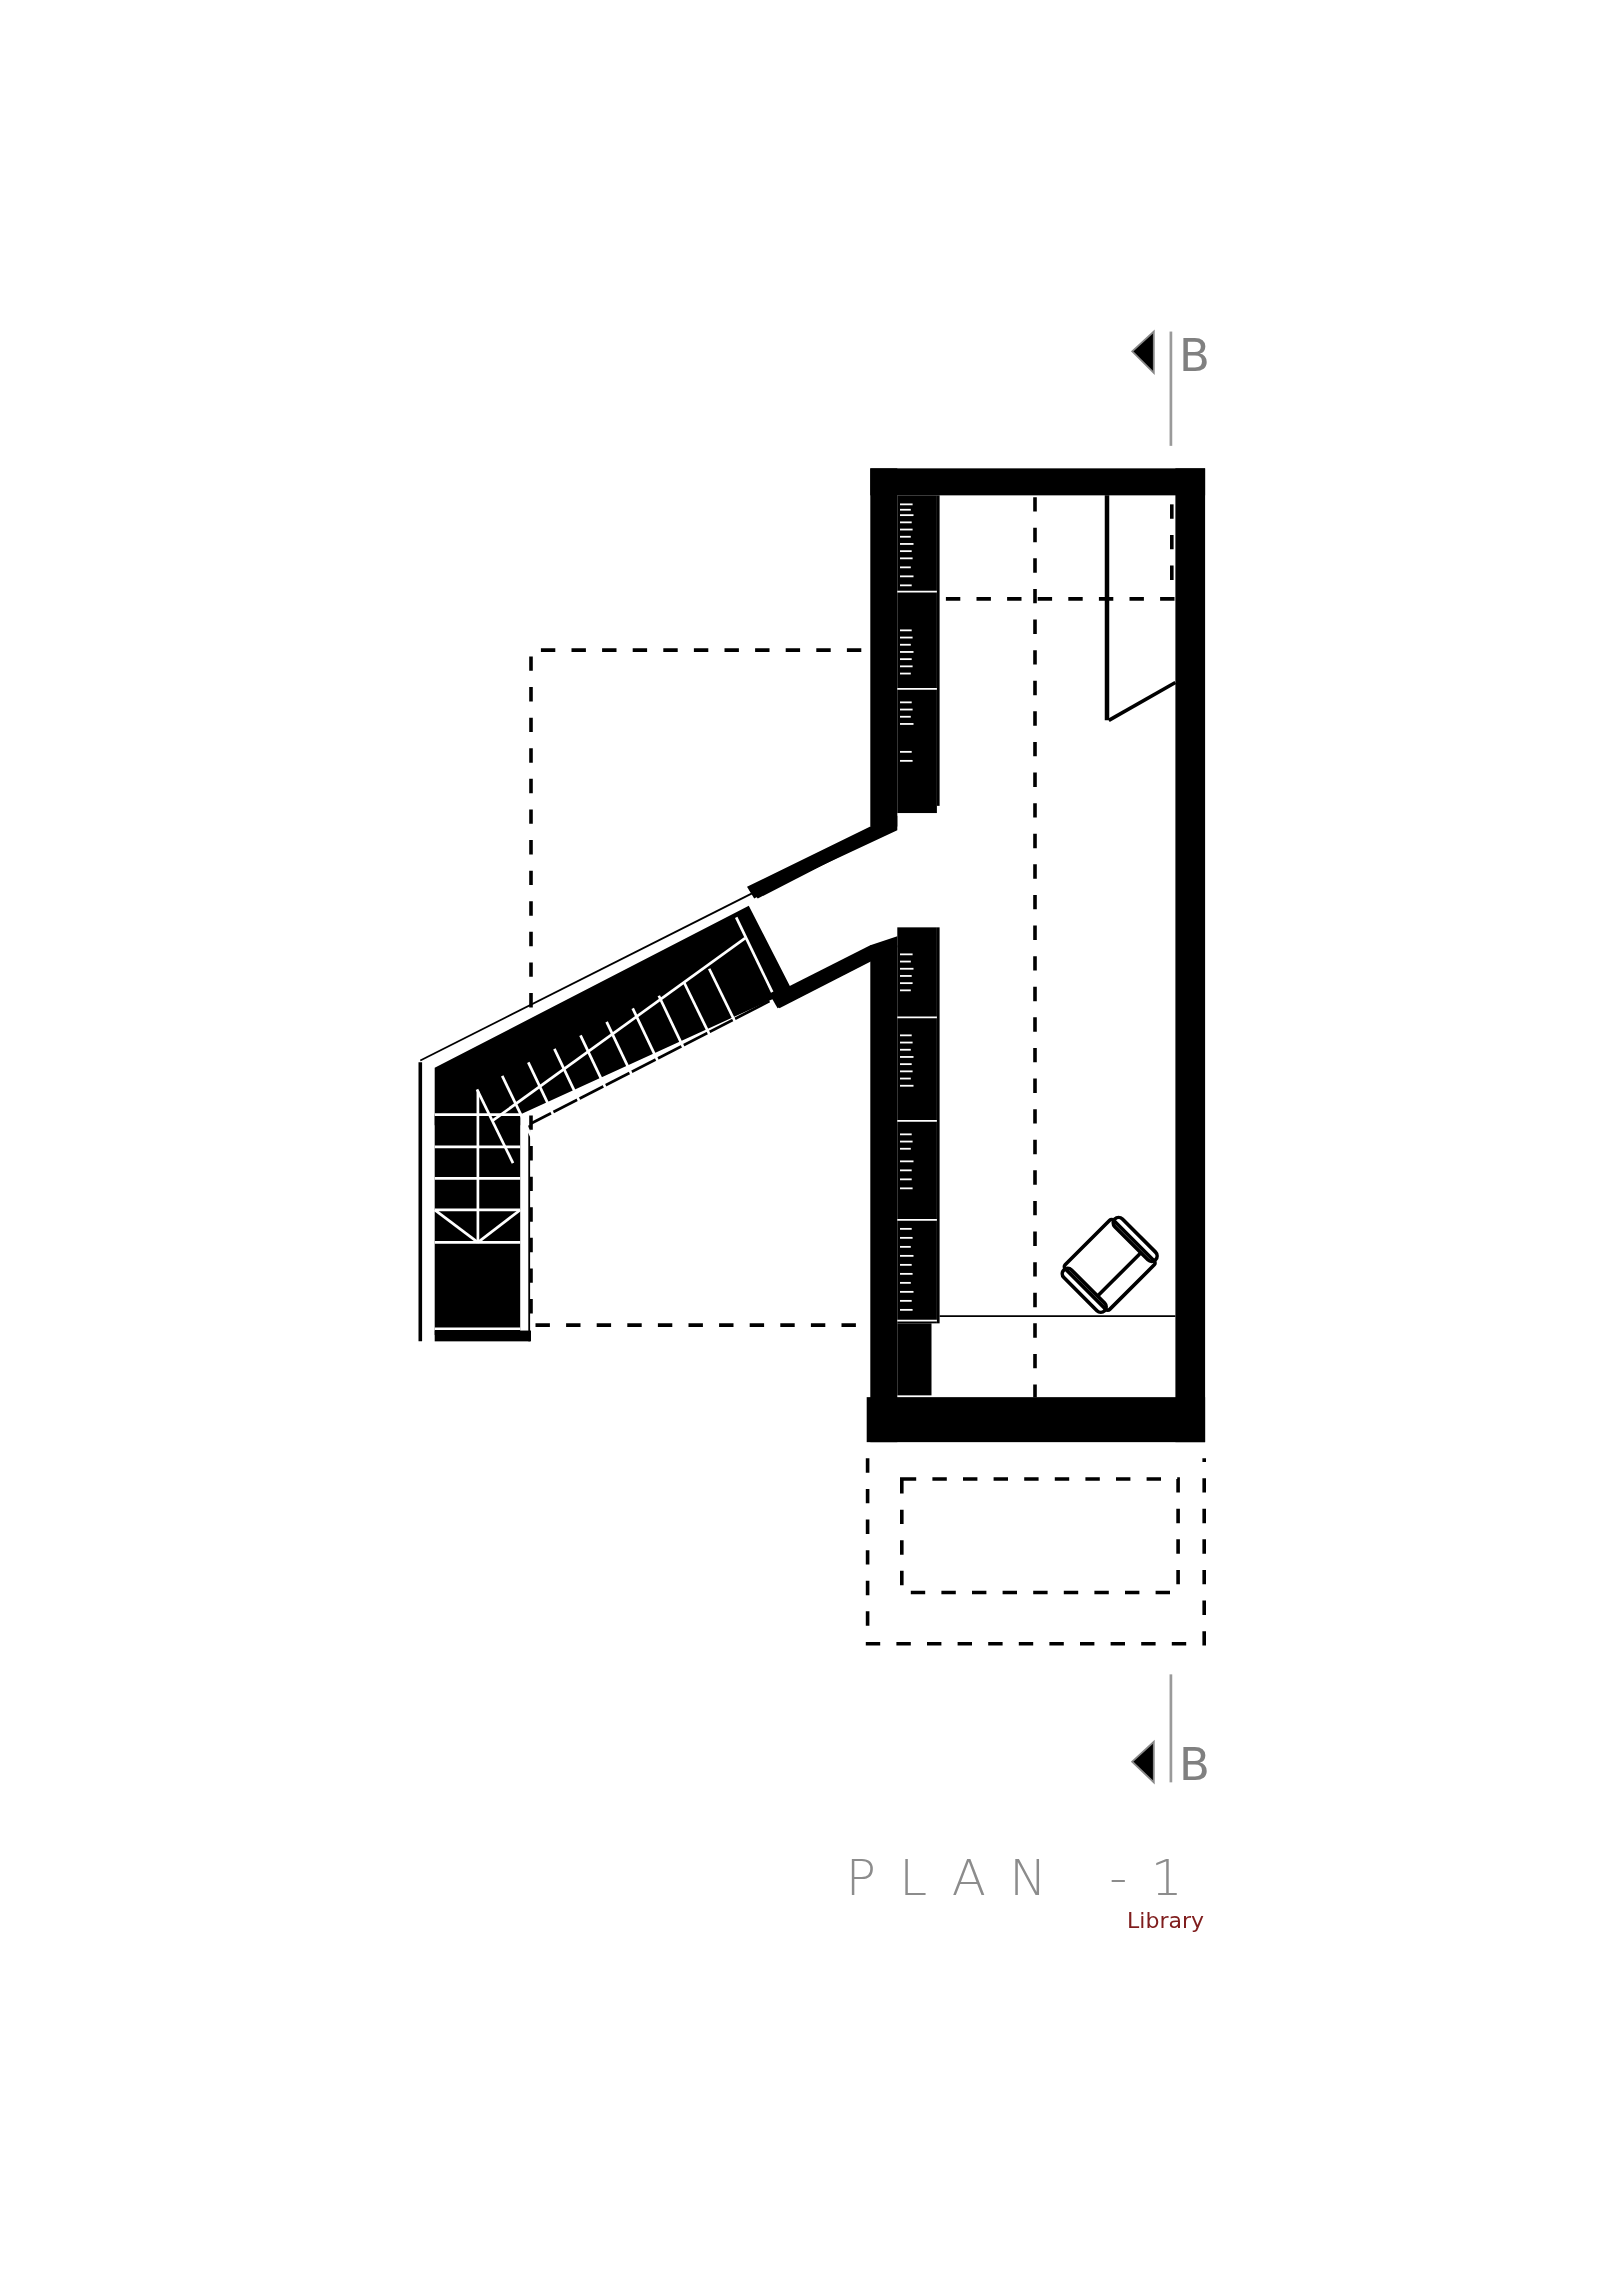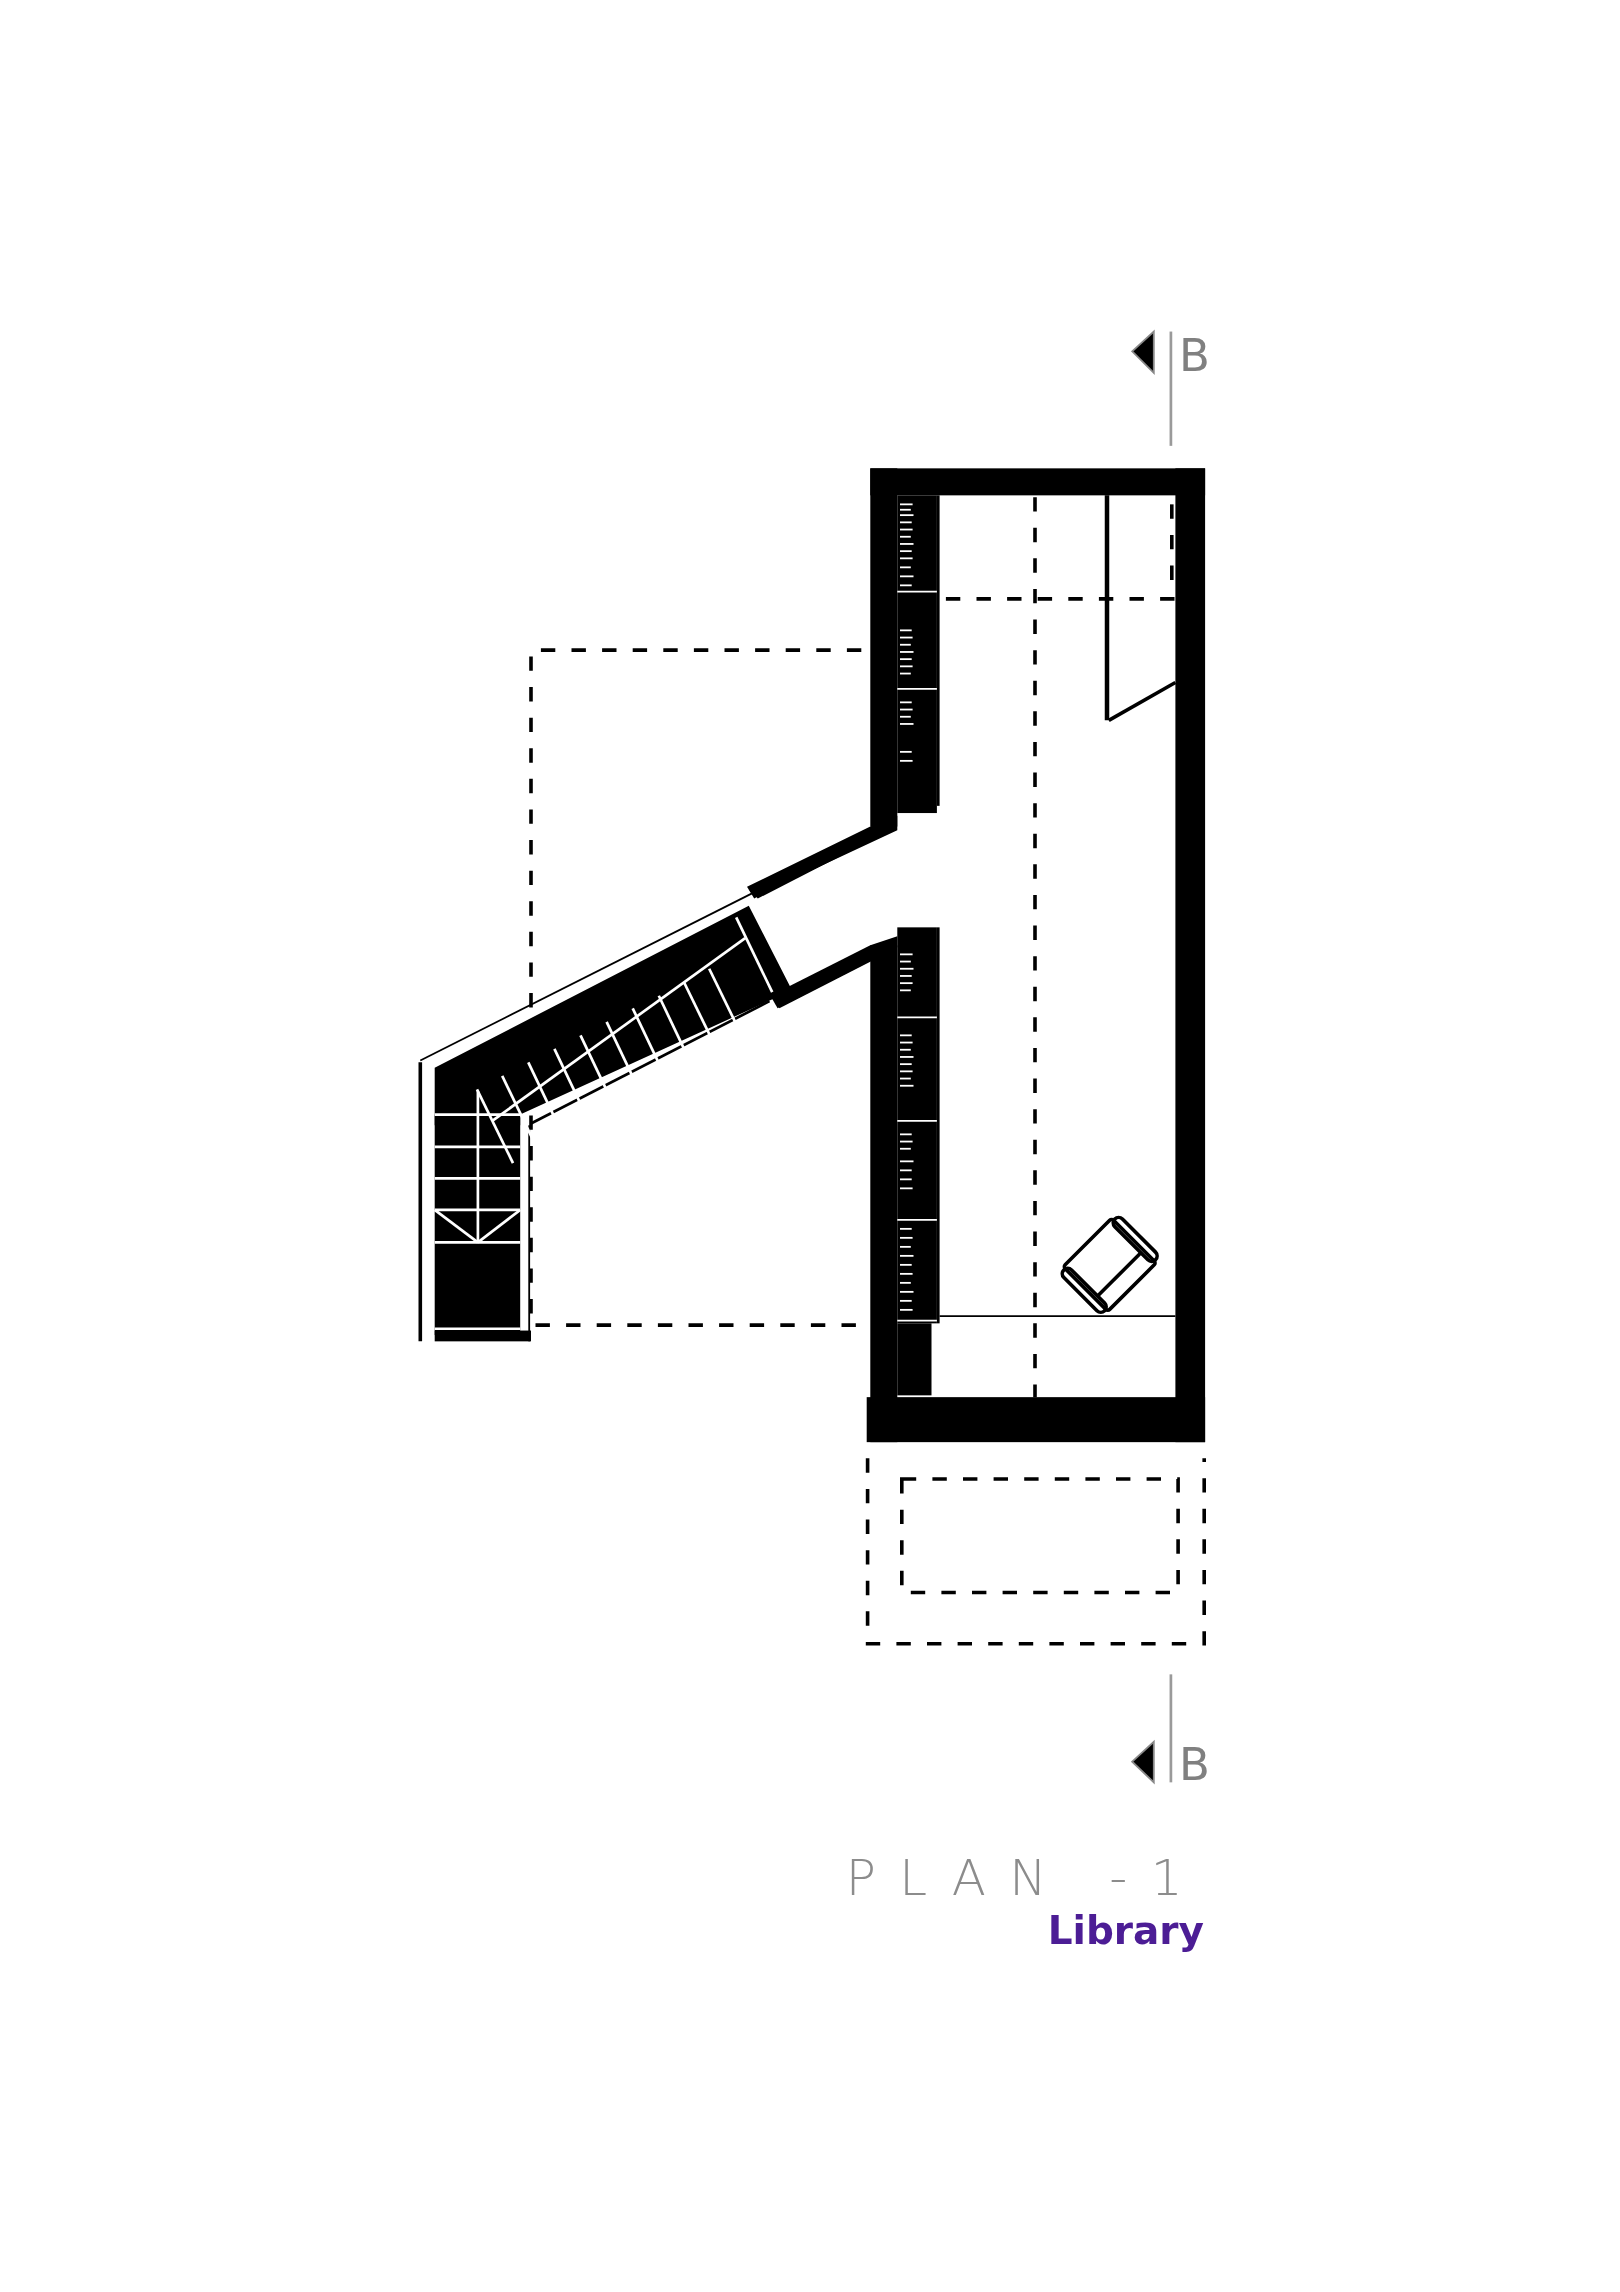--- a/index.html
+++ b/index.html
@@ -1,20 +1,20 @@
 <!DOCTYPE html>
 <html style="font-size:14.4px"><head>
   <meta charset="utf-8">
   <style>
     html, body { margin: 0; padding: 0; background: #ffffff; }
     body { width: 1620px; height: 2293px; position: relative; overflow: hidden; font-family: "DejaVu Sans", sans-serif; }
     #plan { position: absolute; left: 0; top: 0; width: 1620px; height: 2293px; }
     .section-label { position: absolute; font-family: "DejaVu Sans", sans-serif; color: #808080; font-size: 45px; line-height: 1; }
     .plan-title { position: absolute; right: 414px; top: 1843px; font-family: "DejaVu Sans", sans-serif; color: #8c8c8c; font-size: 50px; letter-spacing: 23.4px; font-weight: 200; white-space: nowrap; margin-top: 6px; }
-    .plan-subtitle { position: absolute; right: 416px; top: 1908px; font-family: "DejaVu Sans", sans-serif; color: #4c1d95; font-size: 39px; font-weight: 700; white-space: nowrap; }
+    .plan-subtitle { position: absolute; right: 416px; top: 1908px; font-family: "DejaVu Sans", sans-serif; color: #7f1d1d; font-size: 22px; font-weight: 400; white-space: nowrap; }
   </style>
 </head>
 <body>
 
 <svg id="plan" viewBox="0 0 1800 2547" xmlns="http://www.w3.org/2000/svg">
 
   <g fill="none" stroke="#000" stroke-width="4" stroke-dasharray="16 18">
     <path d="M 957 722 L 590 722 L 590 1472 L 960 1472"></path>
   </g>
 

